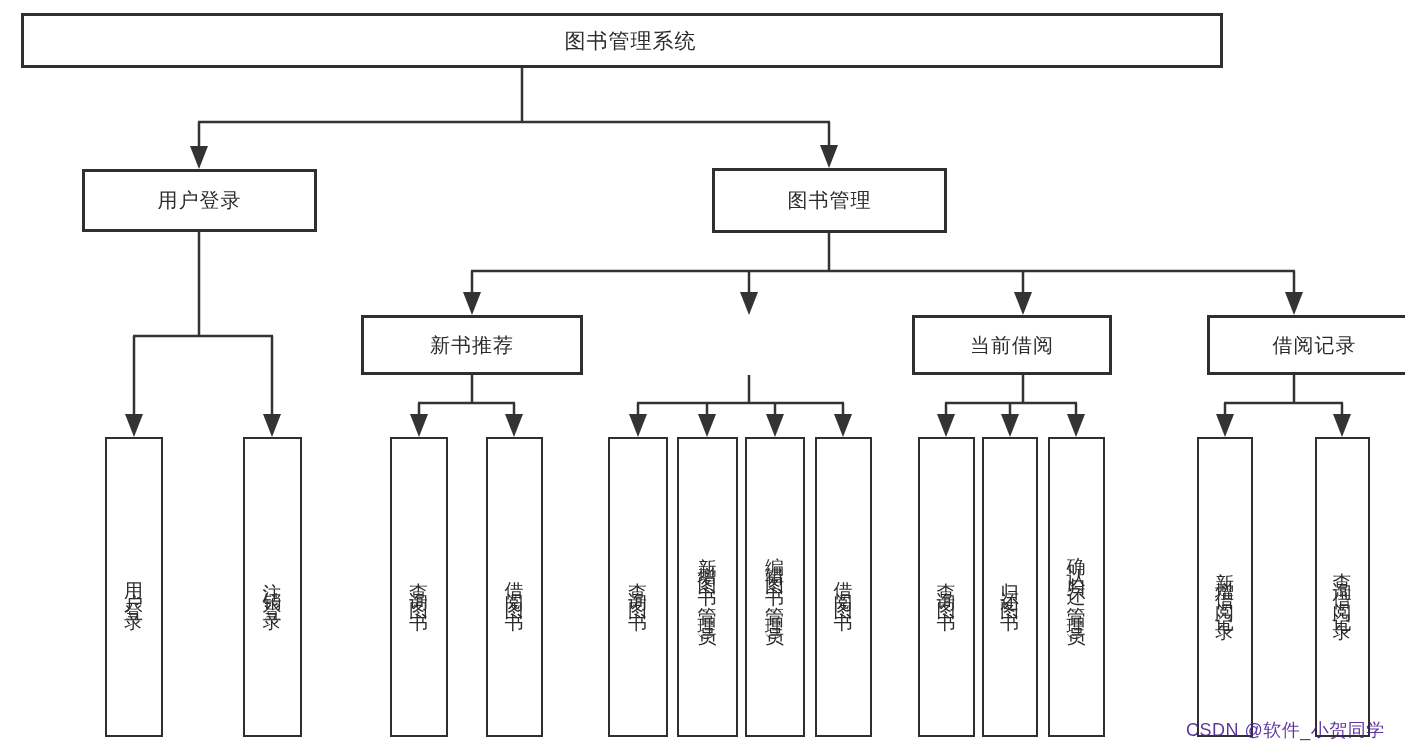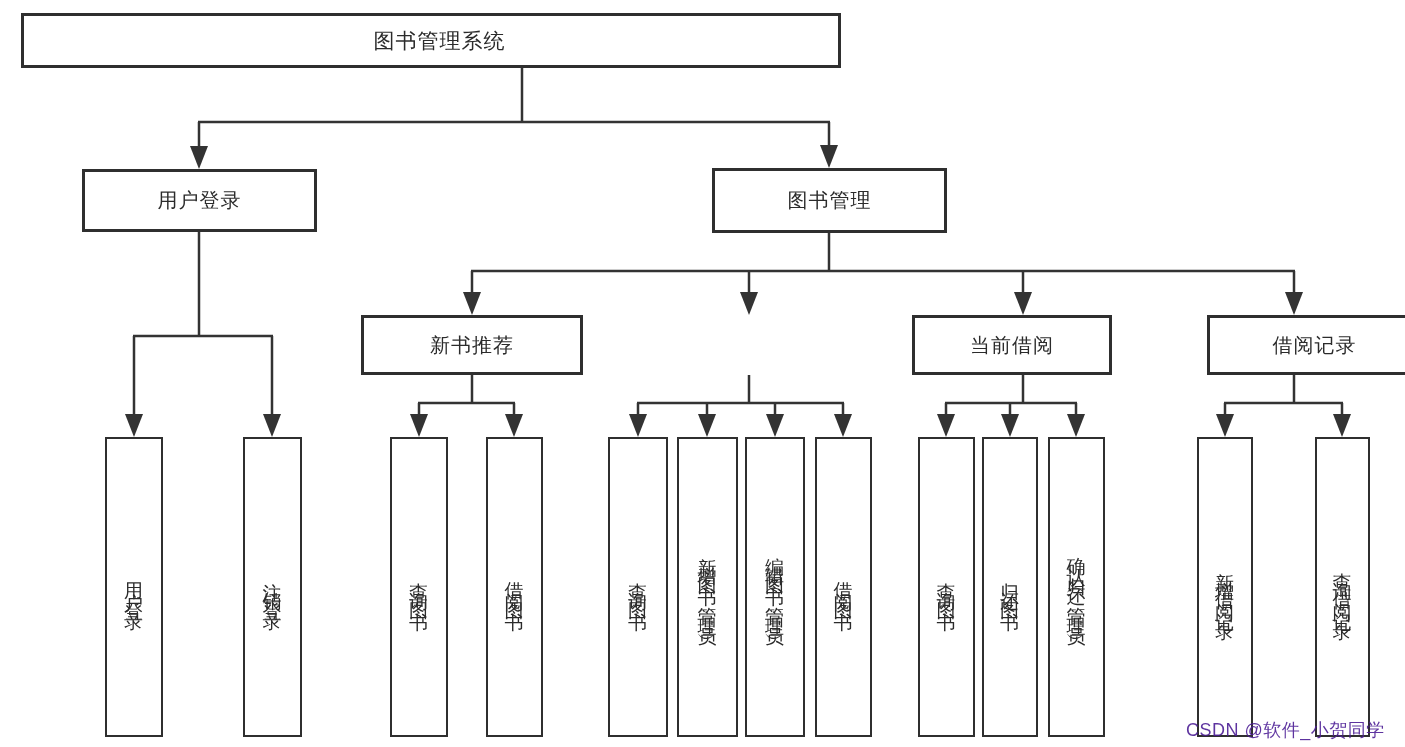--- a/index.html
+++ b/index.html
@@ -135,21 +135,21 @@
     <g>
       <line x1="1294" y1="375" x2="1294" y2="404"></line>
       <line x1="1224" y1="403" x2="1343" y2="403"></line>
       <line x1="1225" y1="403" x2="1225" y2="418"></line>
       <polygon points="1225,437 1216,414 1234,414"></polygon>
       <line x1="1342" y1="403" x2="1342" y2="418"></line>
       <polygon points="1342,437 1333,414 1351,414"></polygon>
     </g>
   </svg>
 
-  <div class="node title" style="left:21px; top:13px; width:820px; height:55px;padding-left:17px;">图书管理系统</div>
+  <div class="node title" style="left:21px; top:13px; width:1202px; height:55px;padding-left:17px;">图书管理系统</div>
 
   <div class="node" style="left:82px; top:169px; width:235px; height:63px;">用户登录</div>
   <div class="node" style="left:361px; top:315px; width:222px; height:60px;">新书推荐</div>
 
   <div class="node" style="left:712px; top:168px; width:235px; height:65px;">图书管理</div>
   <div class="node" style="left:912px; top:315px; width:200px; height:60px;">当前借阅</div>
   <div class="node" style="left:1187px; top:315px; width:215px; height:60px;margin-left:20px;">借阅记录</div>
 
   <div class="node vnode" style="left:105px; top:437px; width:58px; height:300px;">用户登录</div>
   <div class="node vnode" style="left:243px; top:437px; width:59px; height:300px;">注销登录</div>

